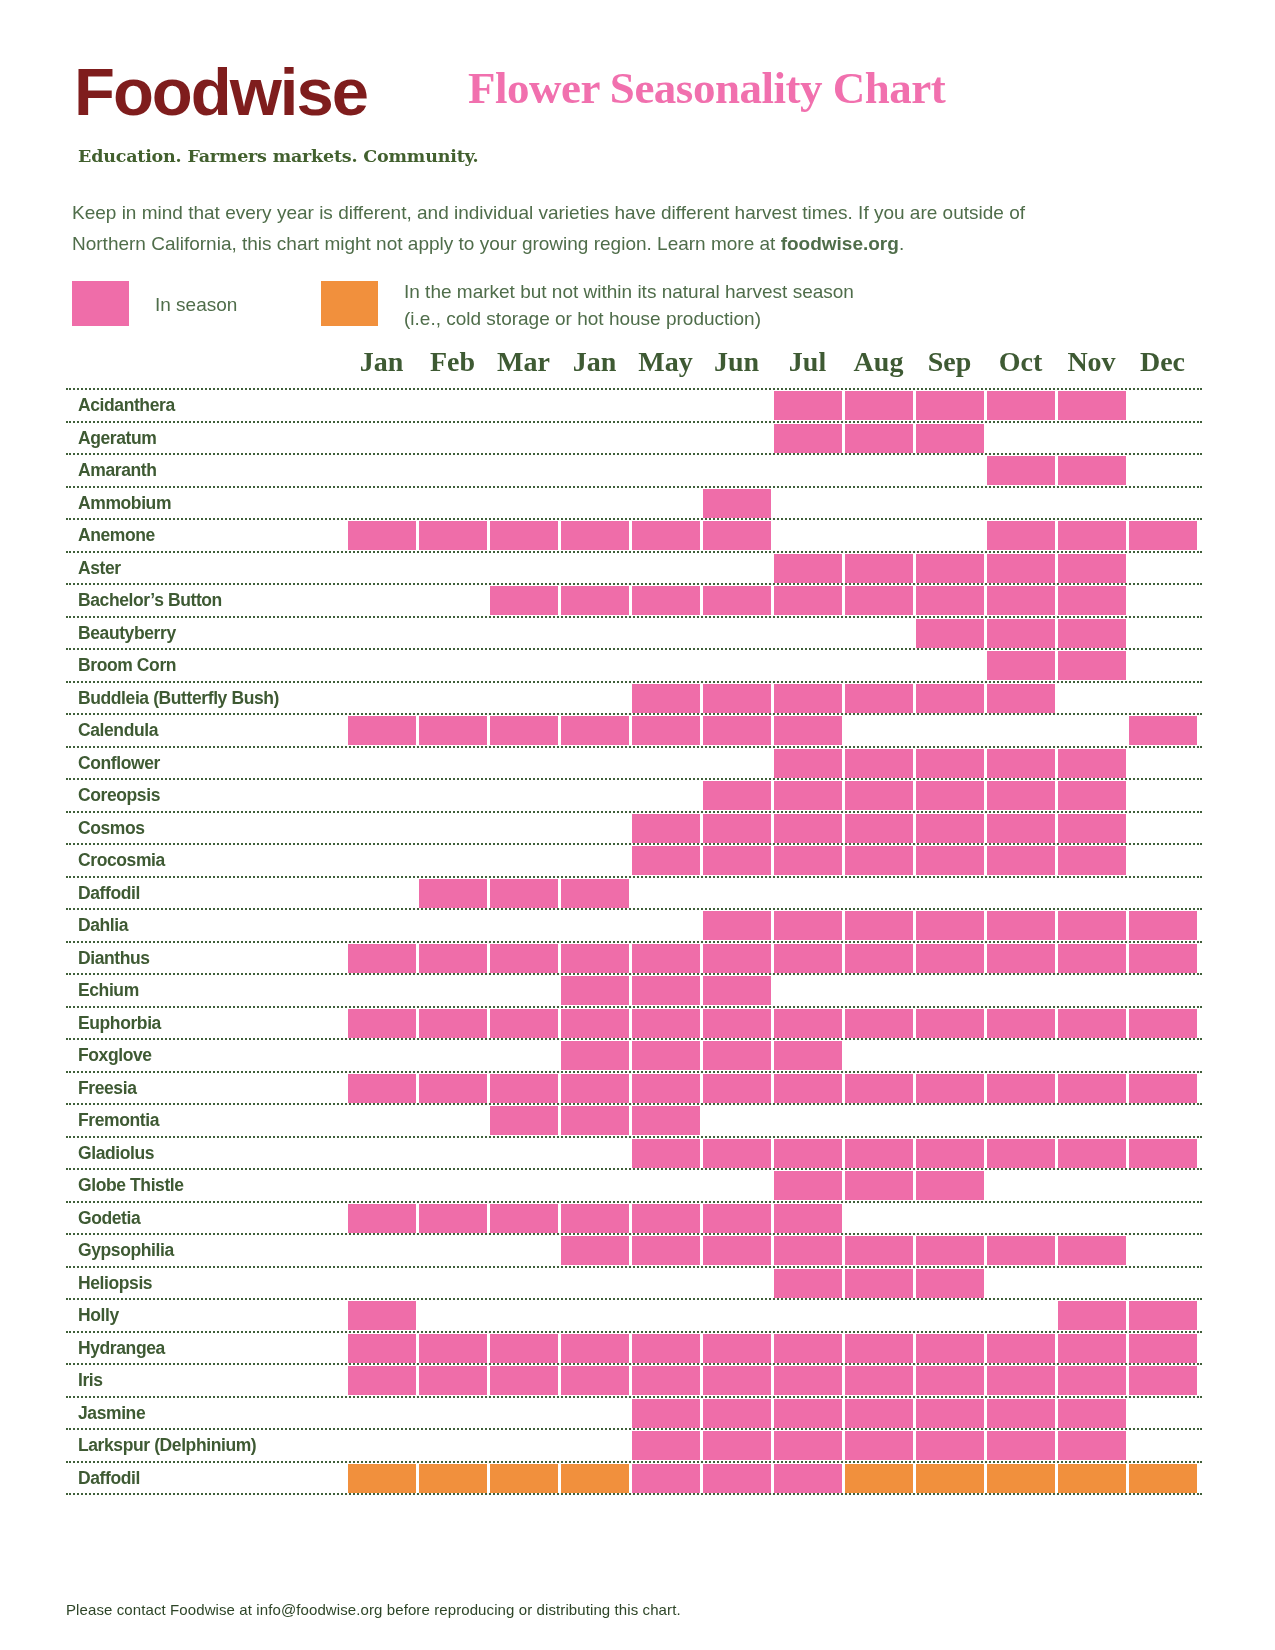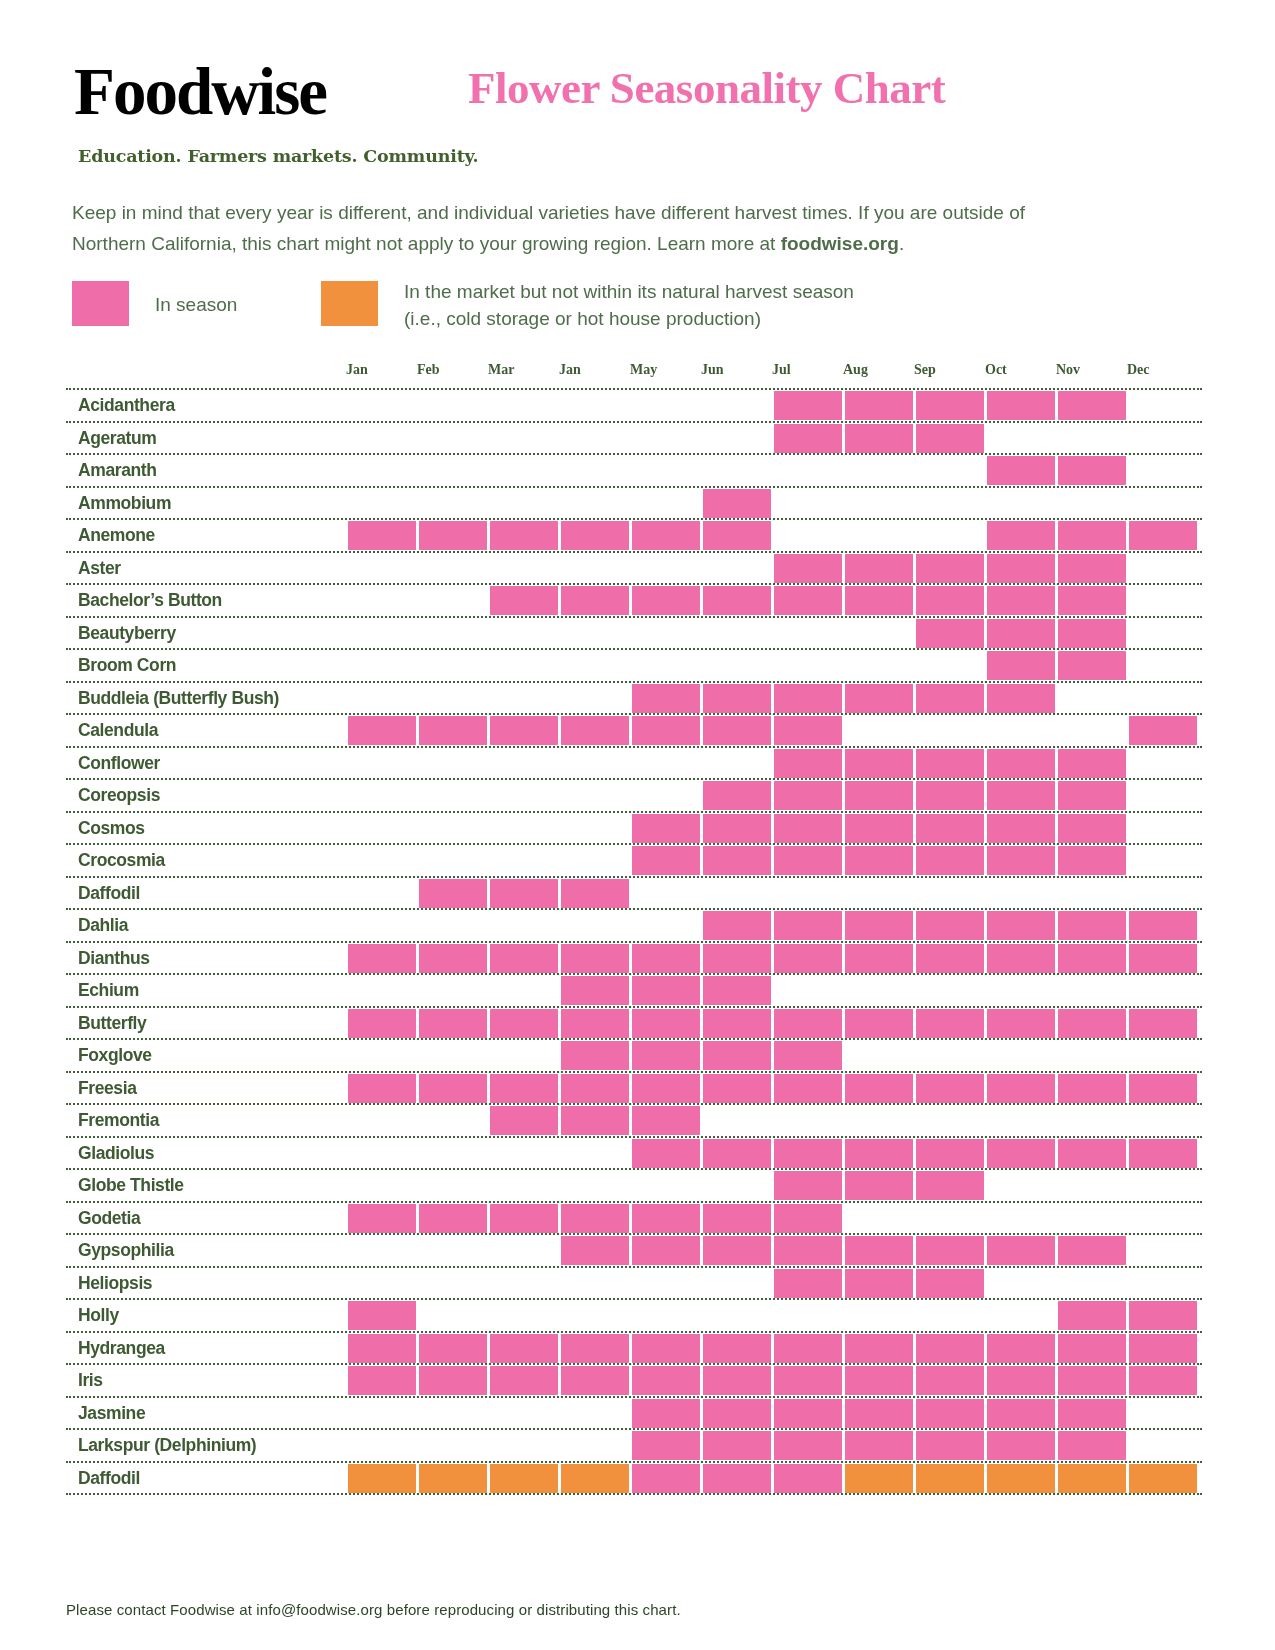--- a/index.html
+++ b/index.html
@@ -1,21 +1,21 @@
 <!DOCTYPE html>
 <html><head>
 <meta charset="utf-8">
 <style>
   html,body{margin:0;padding:0;background:#ffffff;}
   #page{position:relative;width:1275px;height:1650px;background:#ffffff;overflow:hidden;
         font-family:"Liberation Sans", sans-serif;}
 
   
-  .logo{position:absolute;left:74px;top:58px;font-family:Liberation Serif, serif;
-        font-weight:800;font-size:67px;letter-spacing:-2px;color:#000000;line-height:1;}
+  .logo{position:absolute;left:74px;top:58px;font-family:Liberation Sans, sans-serif;
+        font-weight:800;font-size:67px;letter-spacing:-2px;color:#7f1d1d;line-height:1;}
   .tagline{position:absolute;left:78px;top:146px;font-family:"DejaVu Serif", serif;
         font-weight:700;font-size:17.5px;color:#42602E;letter-spacing:-0.2px;}
   .title{position:absolute;left:468px;top:62px;font-family:"Liberation Serif", serif;
         font-weight:700;font-size:45px;line-height:53px;color:#F170AE;letter-spacing:-0.5px;}
 
   
   .intro{position:absolute;left:72px;top:197px;width:1070px;font-size:19px;
         line-height:31px;color:#4F6D4A;}
   .intro b{font-weight:700;color:#4F6D4A;}
 
@@ -23,22 +23,22 @@
   .legend{position:absolute;left:72px;top:281px;display:flex;align-items:flex-start;}
   .swatch{width:57px;height:45px;flex:0 0 auto;}
   .leg-label{font-size:19px;color:#4F6D4A;line-height:27px;}
   .leg1-label{margin:10px 0 0 26px;width:96px;}
   .leg2{margin-left:70px;}
   .leg2-text{margin:-3px 0 0 26px;}
 
   
   .months{position:absolute;left:346px;top:344px;width:852px;height:34px;
         display:grid;grid-template-columns:repeat(12,1fr);}
-  .month{font-family:"Liberation Serif", serif;font-weight:700;font-size:14px;
-        color:#3E5A33;text-align:left;align-self:end;}
+  .month{font-family:"Liberation Serif", serif;font-weight:700;font-size:28px;
+        color:#3E5A33;text-align:center;align-self:end;}
 
   
   .chart{position:absolute;left:66px;top:388px;width:1136px;
         border-bottom:2px dotted #40603A;text-decoration:underline;}
   .row{position:relative;height:32.5px;border-top:2px dotted #40603A;box-sizing:border-box;}
   .flower{position:absolute;left:12px;top:50%;transform:translateY(-50%);
         font-weight:700;font-size:17.5px;letter-spacing:-0.4px;color:#3E5A33;white-space:nowrap;}
   .cells{position:absolute;left:280px;right:4px;top:0;bottom:0;
         display:grid;grid-template-columns:repeat(12,1fr);}
   .cell{margin:1px 1.5px 0.5px 1.5px;}
@@ -407,21 +407,21 @@
           <div class="cell in" style="background: rgb(239, 109, 169);"></div>
           <div class="cell none"></div>
           <div class="cell none"></div>
           <div class="cell none"></div>
           <div class="cell none"></div>
           <div class="cell none"></div>
           <div class="cell none"></div>
         </div>
       </div>
       <div class="row">
-        <div class="flower">Butterfly</div>
+        <div class="flower">Euphorbia</div>
         <div class="cells">
           <div class="cell in" style="background: rgb(239, 109, 169);"></div>
           <div class="cell in" style="background: rgb(239, 109, 169);"></div>
           <div class="cell in" style="background: rgb(239, 109, 169);"></div>
           <div class="cell in" style="background: rgb(239, 109, 169);"></div>
           <div class="cell in" style="background: rgb(239, 109, 169);"></div>
           <div class="cell in" style="background: rgb(239, 109, 169);"></div>
           <div class="cell in" style="background: rgb(239, 109, 169);"></div>
           <div class="cell in" style="background: rgb(239, 109, 169);"></div>
           <div class="cell in" style="background: rgb(239, 109, 169);"></div>

